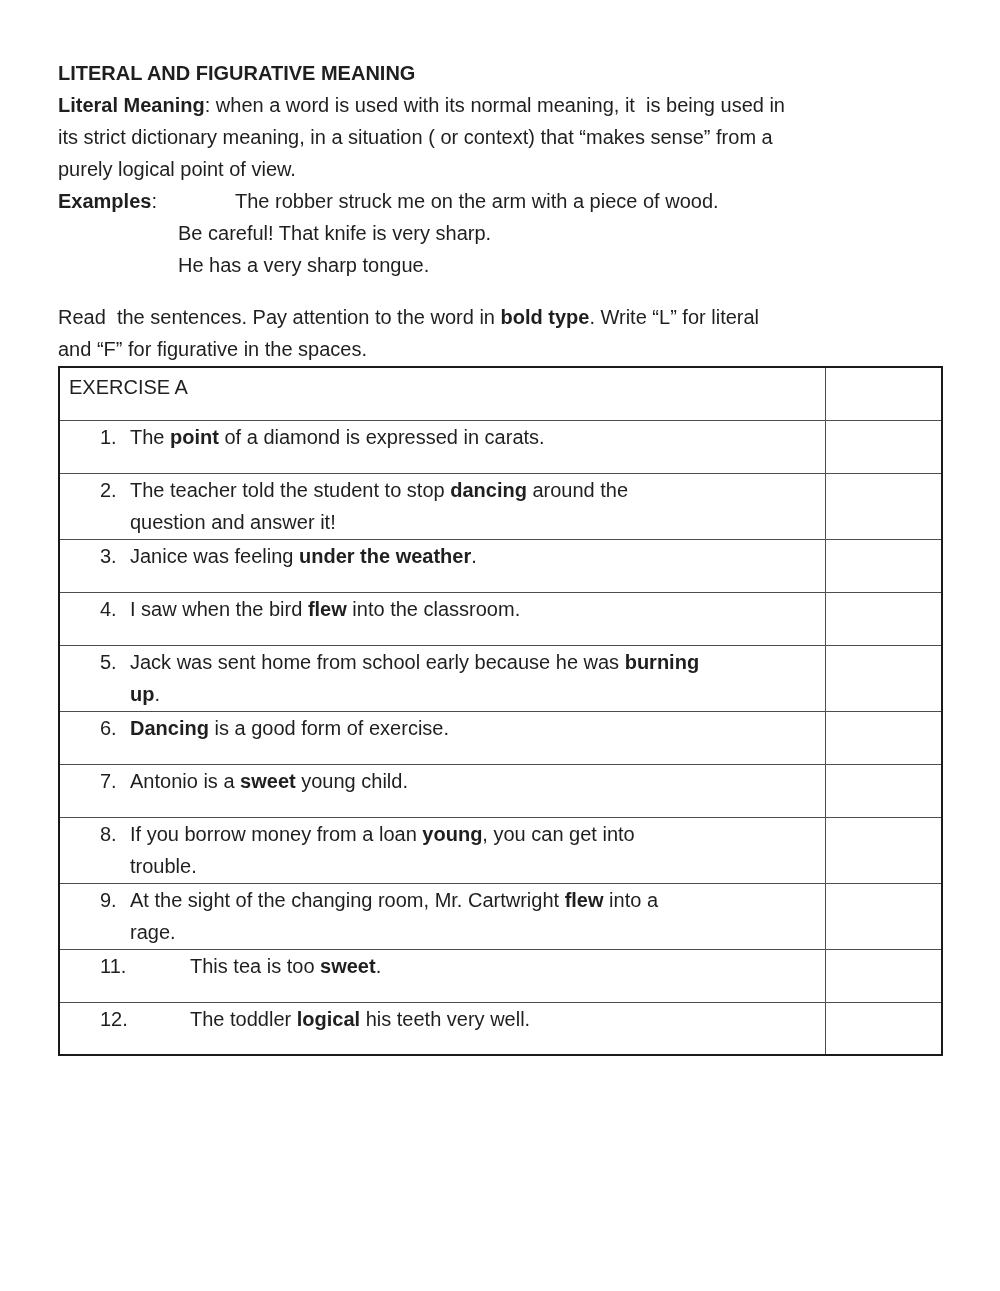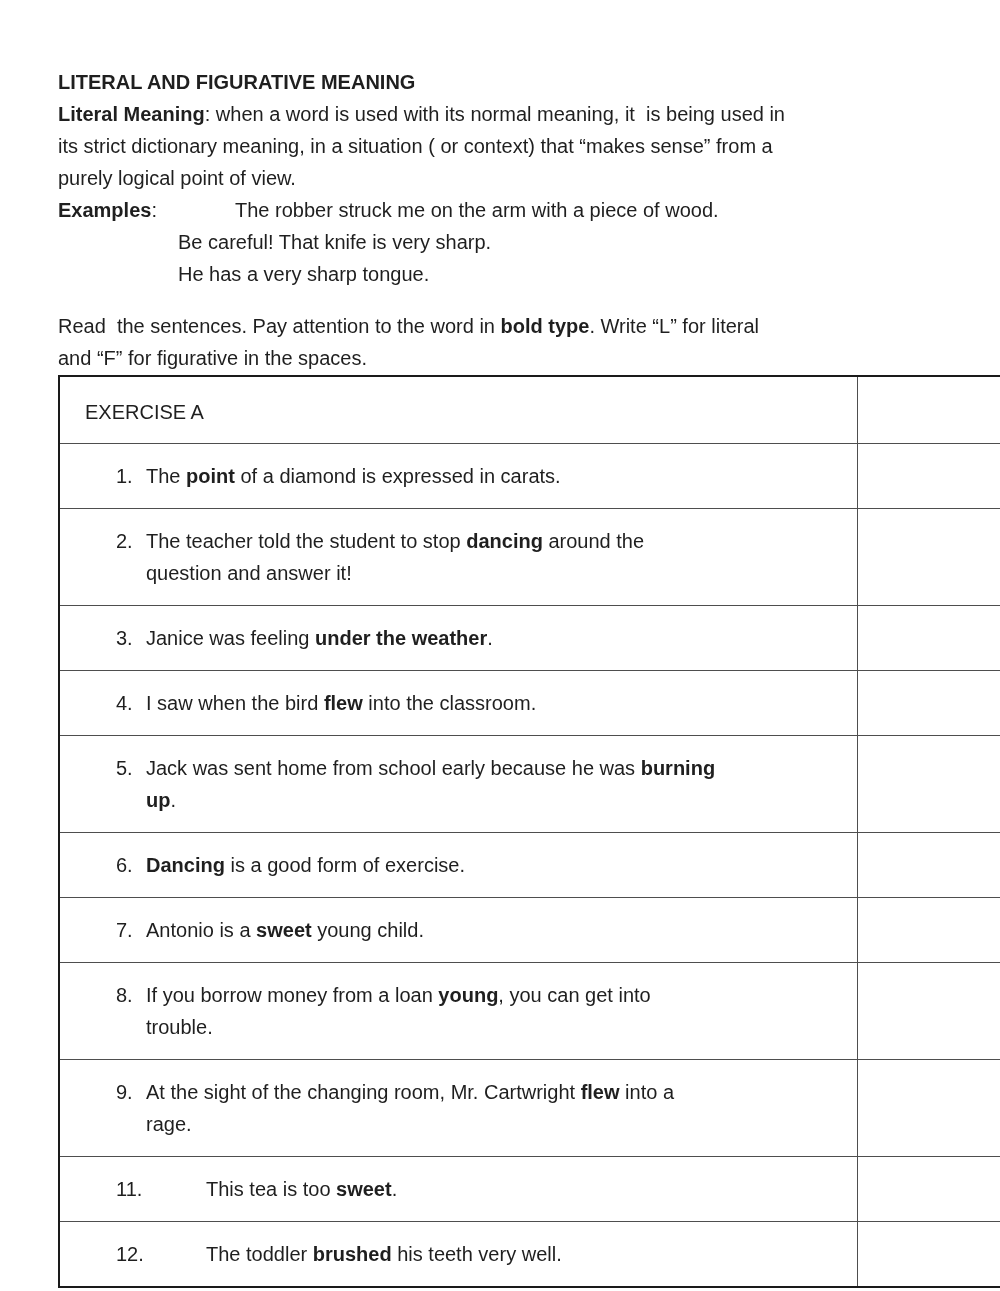--- a/index.html
+++ b/index.html
@@ -6,38 +6,38 @@
   .page{
     position:relative;
     width:1000px;height:1291px;
     margin:0 auto;
     background:#ffffff;
     color:#1f1f1f;
     font-family:"Liberation Sans",sans-serif;
     font-size:20px;
     overflow:hidden;
   }
-  .content{position:absolute;left:58px;top:66px;width:884px;}
+  .content{position:absolute;left:58px;top:57px;width:884px;}
   .line{line-height:32px;white-space:pre-wrap;}
   .title{font-weight:bold;}
   .ex-label{display:inline-block;width:177px;white-space:pre-wrap;vertical-align:top;}
   .indent2{margin-left:120px;}
   .instructions{margin-top:20px;}
 
   table.exercise{
     border-collapse:collapse;
     table-layout:fixed;
     width:882px;
     margin-top:1px;
     border:2.5px solid #1a1a1a;
   }
   table.exercise td{
     border:1.8px solid #4e4e4e;
     vertical-align:top;
-    padding:16px;
+    padding:0;
   }
   td.q{width:765px;padding:5px 6px 0 0;}
   td.ans{width:115px;}
   .hdr-text{padding:4px 0 0 9px;line-height:30px;white-space:pre-wrap;}
   tr.hdr{height:53px;}
   tr.s{height:53px;}
   tr.d{height:66px;}
   .qwrap{display:flex;line-height:32px;}
   .num{flex:0 0 auto;margin-left:40px;width:30px;white-space:pre;}
   tr.wide .num{width:90px;}
@@ -168,21 +168,21 @@
                 <div class="qtext">This tea is too <b>sweet</b>.</div>
               </div>
     </td>
     <td class="ans"></td>
   </tr>
 
   <tr class="s wide">
     <td class="q">
       <div class="qwrap">
                 <span class="num">12.</span>
-                <div class="qtext">The toddler <b>brushed</b> his teeth very well.</div>
+                <div class="qtext">The toddler <b>logical</b> his teeth very well.</div>
               </div>
     </td>
     <td class="ans"></td>
   </tr>
 </tbody>
     </table>
 
   </div>
 </div>
 

